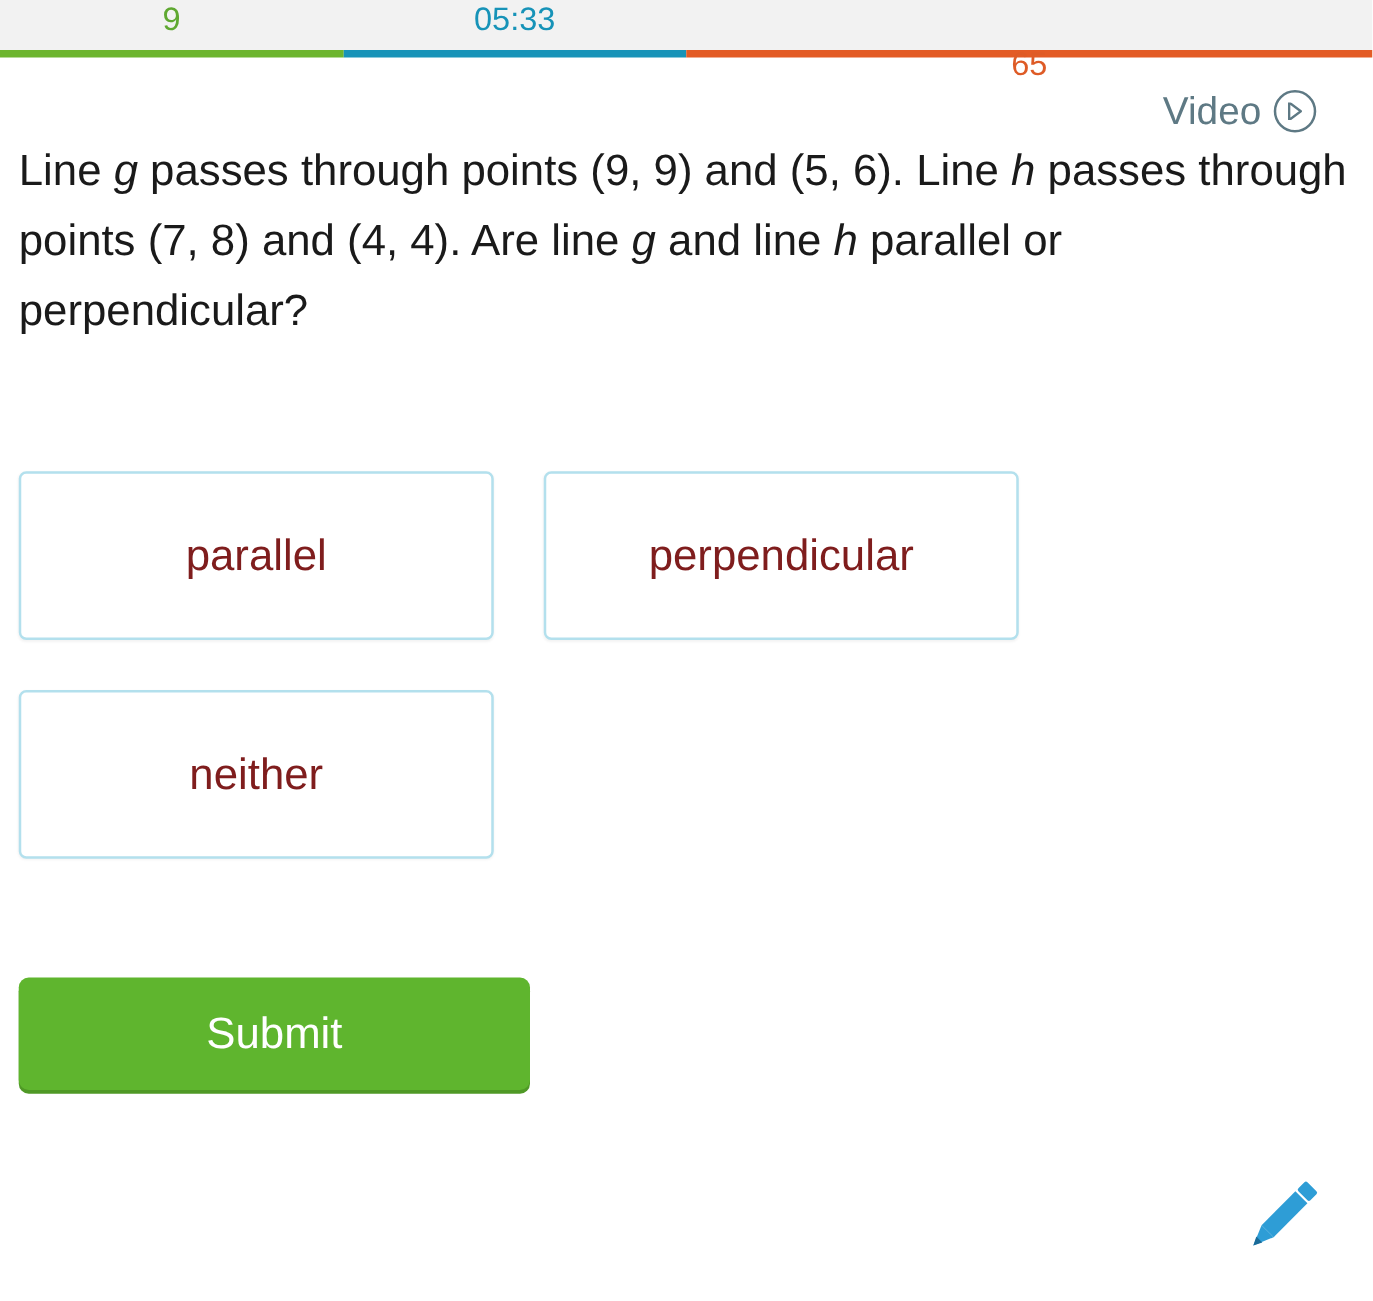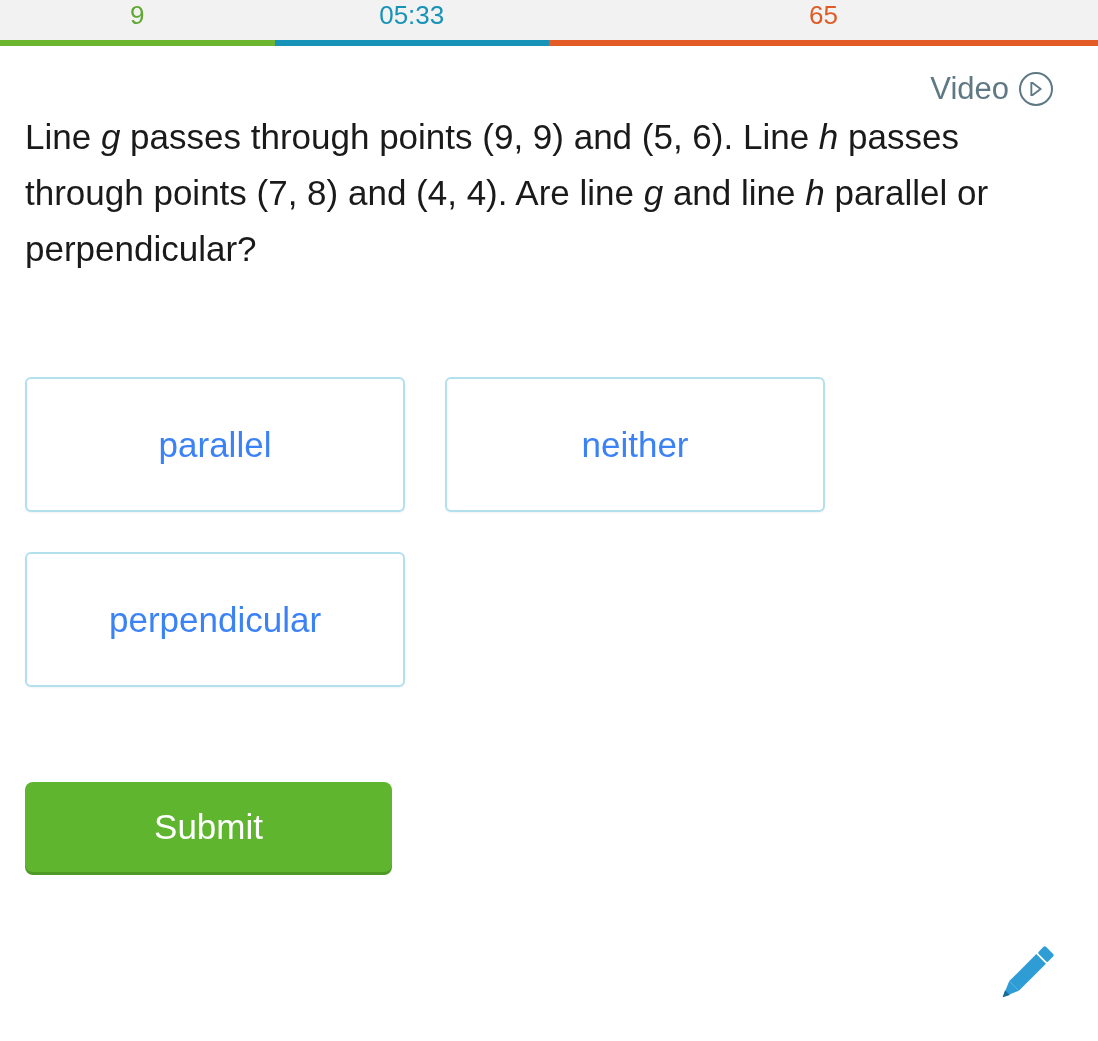--- a/index.html
+++ b/index.html
@@ -34,40 +34,41 @@
     .top-segment.green {
       color: #5fa831;
     }
     .top-segment.blue {
       color: #1793b8;
       text-align: right;
     }
     .top-segment.orange {
       color: #de5b26;
       flex: 2;
+      margin-top: 36px;
     }
     .progress-bars {
       display: flex;
       width: 100%;
       height: 6px;
     }
     .progress-green {
       flex: 1;
       background: #6cb52e;
     }
     .progress-blue {
       flex: 1;
       background: #1793b8;
     }
     .progress-orange {
       flex: 2;
       background: #e35b25;
     }
     .content {
-      padding: 20px 25px;
+      padding: 20px 15px;
       position: relative;
     }
     .video-link {
       position: absolute;
       top: 25px;
       right: 45px;
       display: flex;
       align-items: center;
       gap: 10px;
       color: #5e7984;
@@ -104,31 +105,31 @@
       gap: 40px;
       max-width: 850px;
     }
     .option-button {
       width: 380px;
       height: 135px;
       border: 2px solid #b3e0ed;
       background: #ffffff;
       border-radius: 6px;
       font-size: 35px;
-      color: #3b82f6;
+      color: #7f1d1d;
       display: flex;
       align-items: center;
       justify-content: center;
       cursor: pointer;
       box-shadow: 0 1px 2px rgba(0,0,0,0.05);
       font-family: inherit;
     }
     .submit-button {
       margin-top: 95px;
-      width: 367px;
+      width: 409px;
       height: 90px;
       background: #5fb52e;
       border: none;
       border-radius: 8px;
       color: #ffffff;
       font-size: 35px;
       cursor: pointer;
       box-shadow: 0 3px 0 #4f9926;
       font-family: inherit;
     }
@@ -176,24 +177,24 @@
 
   <div class="question-text">
     <span>Line </span><span class="italic">g</span><span> passes through points (9, 9) and (5, 6). Line </span><span class="italic">h</span><span> passes through points (7, 8) and (4, 4). Are line </span><span class="italic">g</span><span> and line </span><span class="italic">h</span><span> parallel or perpendicular?</span>
   </div>
 
   <div class="options-container">
     <button class="option-button">
       <span>parallel</span>
     </button>
     <button class="option-button">
-      <span>neither</span>
+      <span>perpendicular</span>
     </button>
     <button class="option-button">
-      <span>perpendicular</span>
+      <span>neither</span>
     </button>
   </div>
 
   <button class="submit-button">
     <span>Submit</span>
   </button>
 </div>
 
 <div class="pencil-icon">
   <svg viewBox="0 0 100 100">

